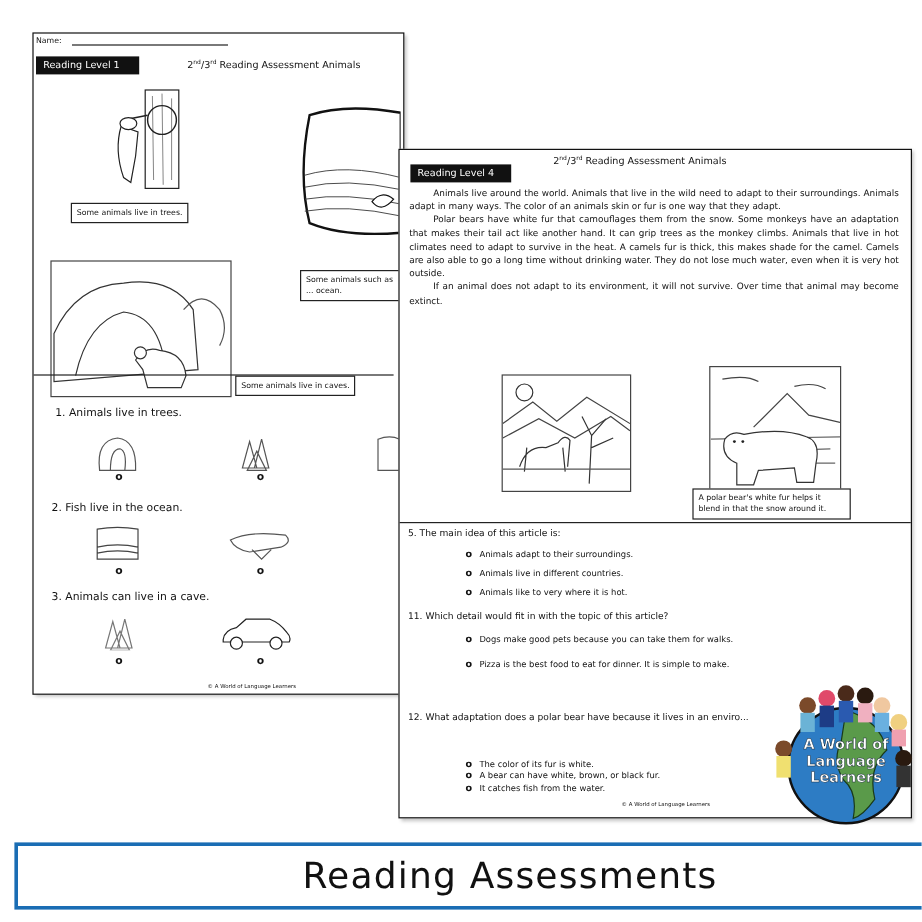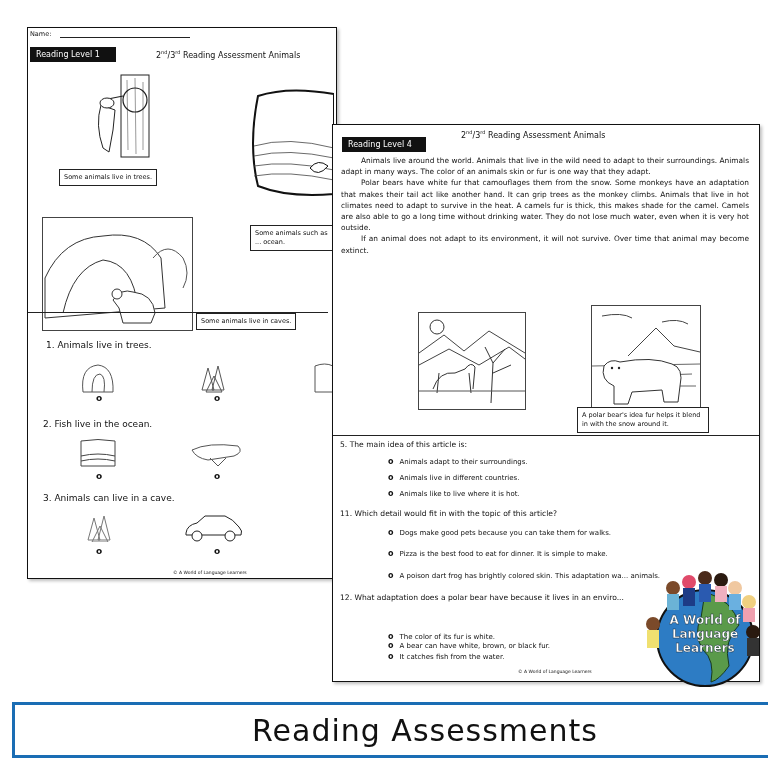--- a/index.html
+++ b/index.html
@@ -149,33 +149,32 @@
   <div class="pic" style="left:258px;top:180px;width:108px;height:104px;">
     <svg width="108" height="104" viewBox="0 0 108 104">
       <path d="M10 10 Q30 6 40 12 M70 16 Q86 12 96 18" fill="none" stroke="#444"></path>
       <path d="M36 50 L64 22 L82 40 L108 46" fill="none" stroke="#444"></path>
       <path d="M0 60 L108 58 M40 70 L100 68 M50 80 L104 80" fill="none" stroke="#666"></path>
       <path d="M12 60 Q18 52 28 56 Q60 50 80 58 Q92 62 88 80 L86 96 L72 96 L70 84 L40 86 L36 98 L22 98 L22 80 Q8 74 12 60 Z" fill="#fff" stroke="#333"></path>
       <circle cx="20" cy="62" r="1.2" fill="#222"></circle>
         <circle cx="27" cy="62" r="1.2" fill="#222"></circle>
     </svg>
   </div>
-  <div class="cap" style="left:244px;top:282px;width:122px;">A polar bear's idea fur helps it blend in with the snow around it.</div>
+  <div class="cap" style="left:244px;top:282px;width:122px;">A polar bear's white fur helps it blend in that the snow around it.</div>
 
   <div class="hr" style="top:310px;"></div>
 
   <div class="q" style="left:7px;top:315px;font-size:7.6px;">5. The main idea of this article is:</div>
   <div class="opt" style="left:55px;top:332px;"><b>o</b><span>Animals adapt to their surroundings.</span></div>
   <div class="opt" style="left:55px;top:348px;"><b>o</b><span>Animals live in different countries.</span></div>
-  <div class="opt" style="left:55px;top:364px;"><b>o</b><span>Animals like to live where it is hot.</span></div>
+  <div class="opt" style="left:55px;top:364px;"><b>o</b><span>Animals like to very where it is hot.</span></div>
 
   <div class="q" style="left:7px;top:384px;font-size:7.6px;">11. Which detail would fit in with the topic of this article?</div>
   <div class="opt" style="left:55px;top:403px;"><b>o</b><span>Dogs make good pets because you can take them for walks.</span></div>
   <div class="opt" style="left:55px;top:424px;"><b>o</b><span>Pizza is the best food to eat for dinner. It is simple to make.</span></div>
-  <div class="opt" style="left:55px;top:446px;"><b>o</b><span>A poison dart frog has brightly colored skin. This adaptation wa... animals.</span></div>
 
   <div class="q" style="left:7px;top:468px;font-size:7.6px;">12. What adaptation does a polar bear have because it lives in an enviro...</div>
   <div class="opt" style="left:55px;top:516px;"><b>o</b><span>A bear can have white, brown, or black fur.</span></div>
   <div class="opt" style="left:55px;top:507px;"><b>o</b><span>The color of its fur is white.</span></div>
   <div class="opt" style="left:55px;top:527px;"><b>o</b><span>It catches fish from the water.</span></div>
 
   <div class="small" style="left:185px;top:544px;">© A World of Language Learners</div>
 </div>
 
 <div id="logo">

